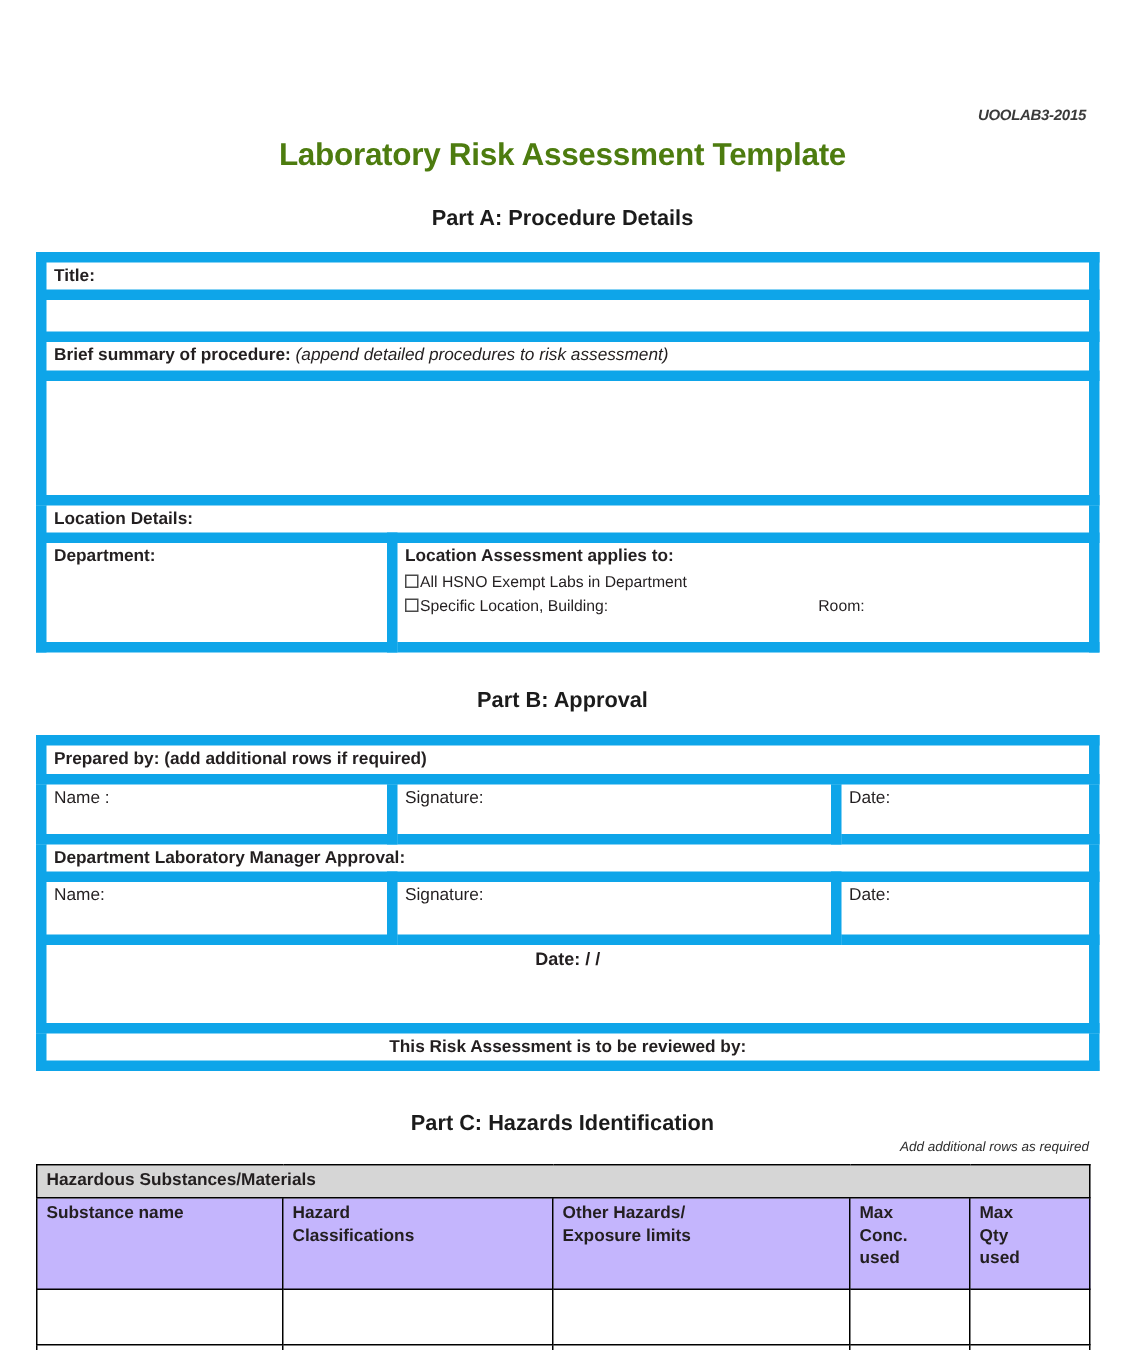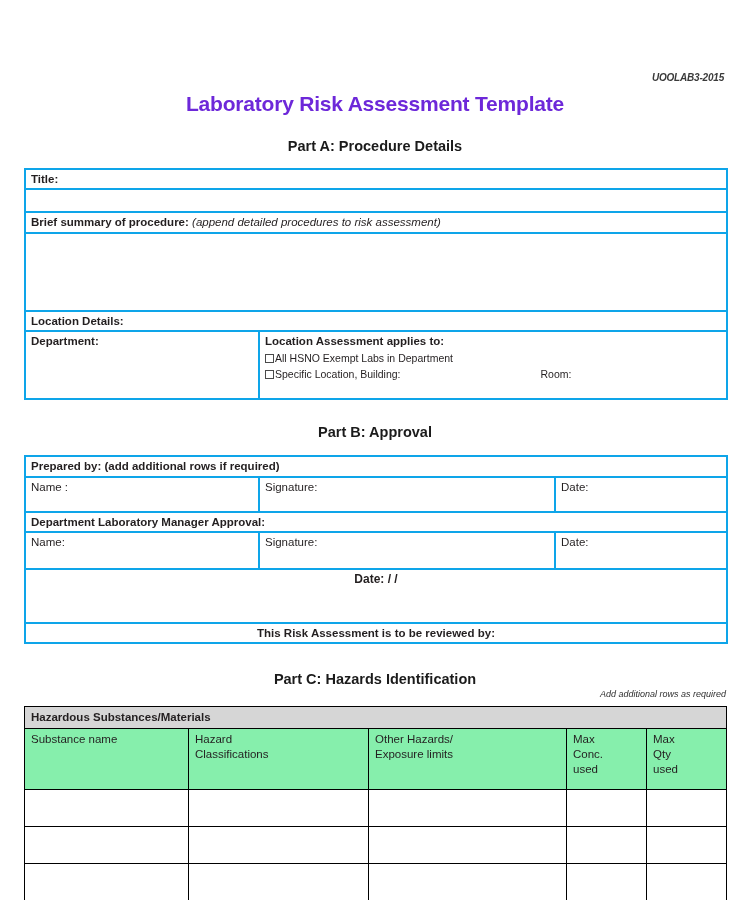--- a/index.html
+++ b/index.html
@@ -34,21 +34,21 @@
     letter-spacing: -0.2px;
     color: #3a3a3a;
   }
   .doc-title {
     text-align: center;
     font-size: 21px;
     font-weight: bold;
     letter-spacing: -0.2px;
     margin: 0;
     padding-top: 92px;
-    color: #6d28d9;
+    color: #4d7c0f;
   }
   .part-heading {
     text-align: center;
     font-size: 14.5px;
     font-weight: bold;
     margin: 0;
     color: #1b1b1b;
   }
   .part-a-heading { padding-top: 22px; padding-bottom: 14px; }
   .part-b-heading { padding-top: 24px; padding-bottom: 15px; }
@@ -63,21 +63,21 @@
   }
 
   
   table.form {
     width: 702px;
     border-collapse: collapse;
     table-layout: fixed;
     font-size: 11.5px;
   }
   table.form td {
-    border: 2px solid #0ea5e9;
+    border: 7px solid #0ea5e9;
     padding: 2px 5px;
     vertical-align: top;
     line-height: 1.25;
     background: #ffffff;
   }
   td.shade {
     background: #d6d6d6;
     font-weight: bold;
     font-size: 11.5px;
     padding-top: 3px;
@@ -127,22 +127,22 @@
     padding: 3px 6px;
     vertical-align: top;
     background: #ffffff;
     line-height: 1.3;
   }
   table.hazards td.hshade {
     background: #d6d6d6;
     font-weight: bold;
   }
   table.hazards td.colhead {
-    background: #86efac;
-    font-weight: normal;
+    background: #c4b5fd;
+    font-weight: bold;
     height: 54px;
   }
   table.hazards td.datacell { height: 30px; }
   .hdr-line { display: block; }
 </style>
 </head>
 <body>
 
 <div class="page">
 

